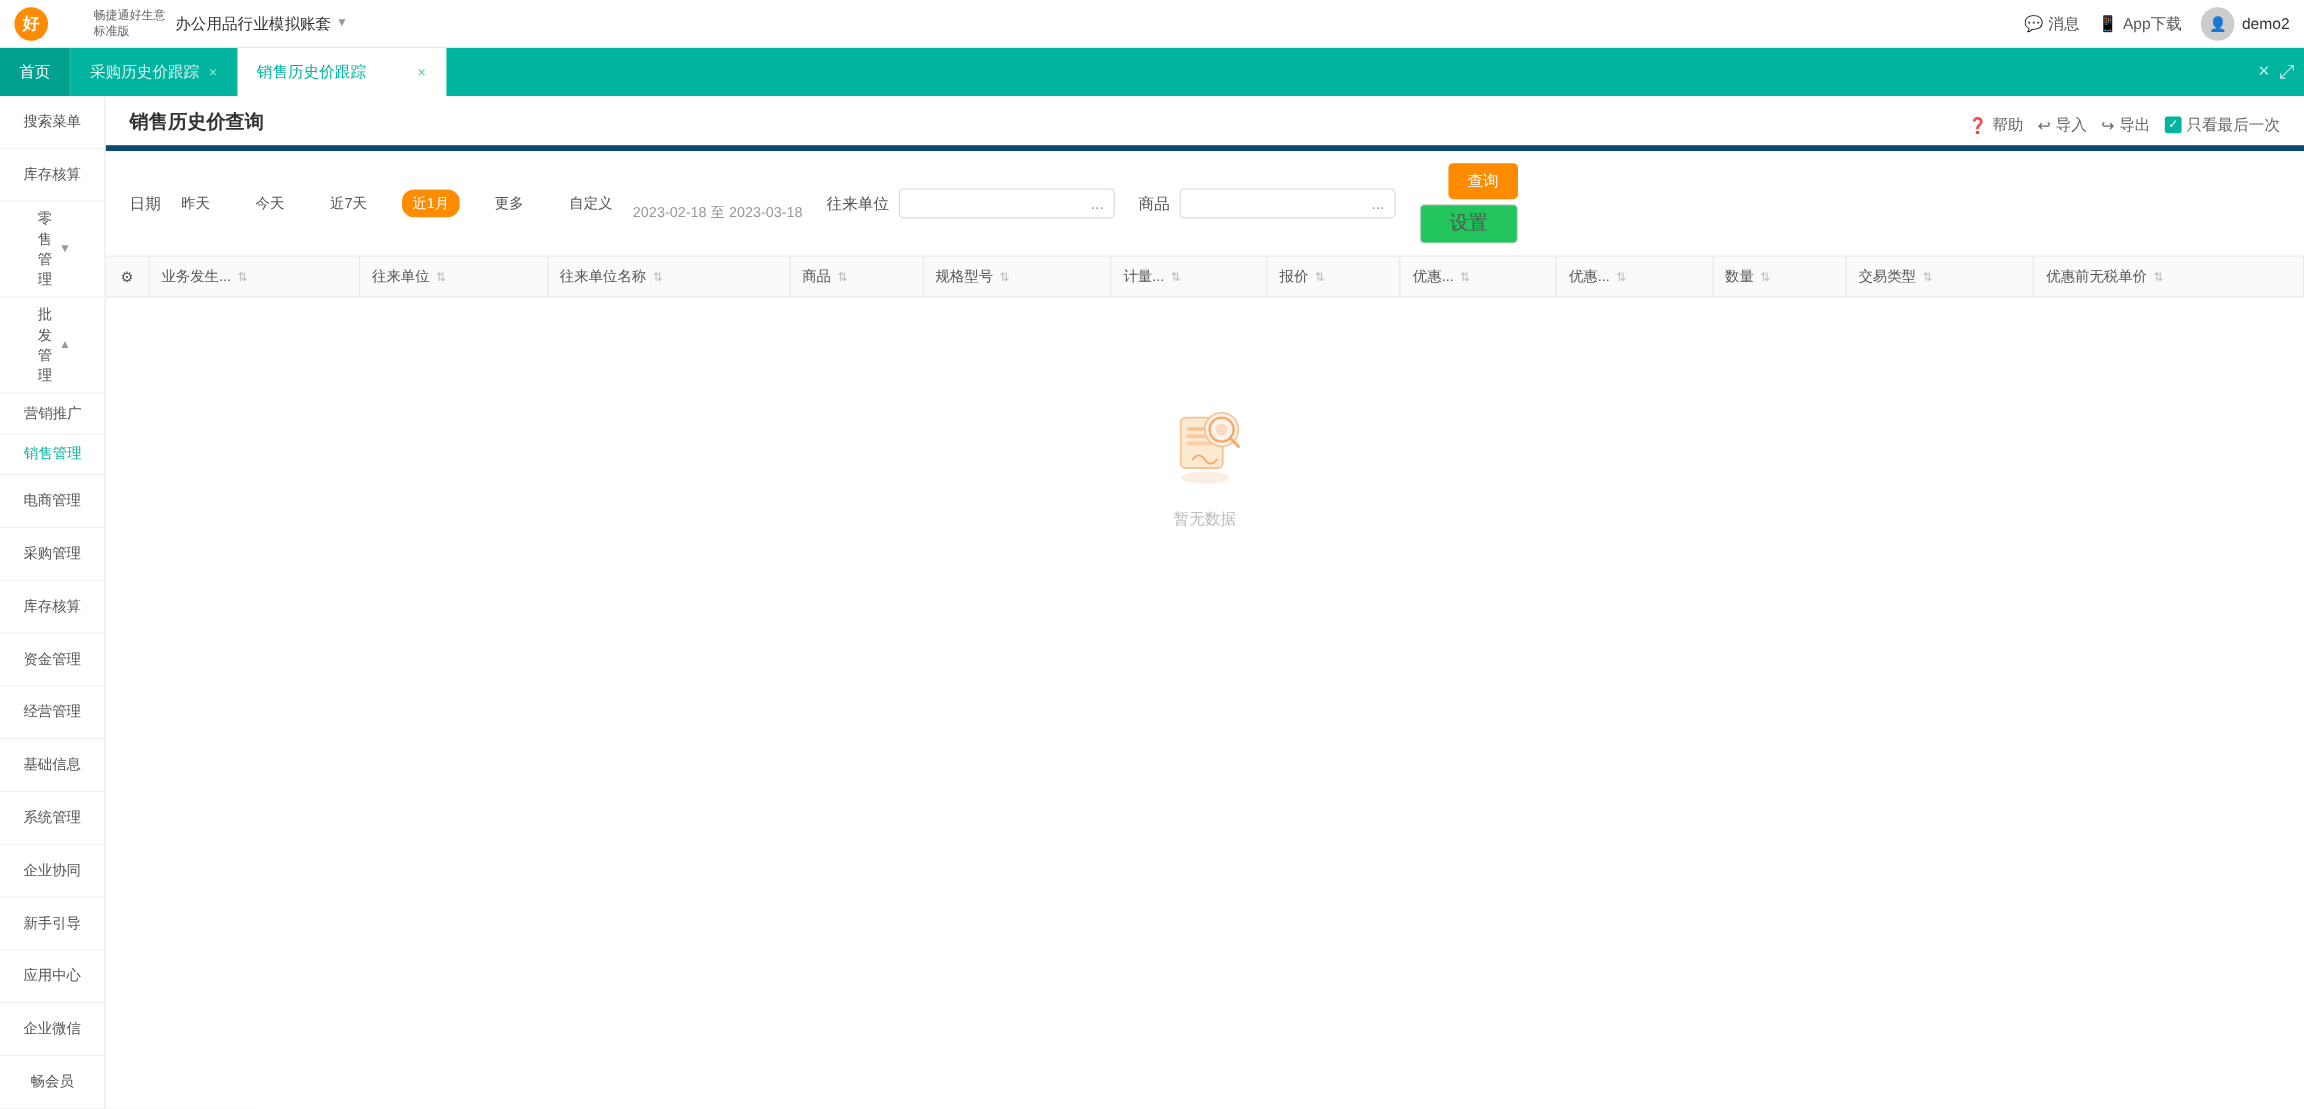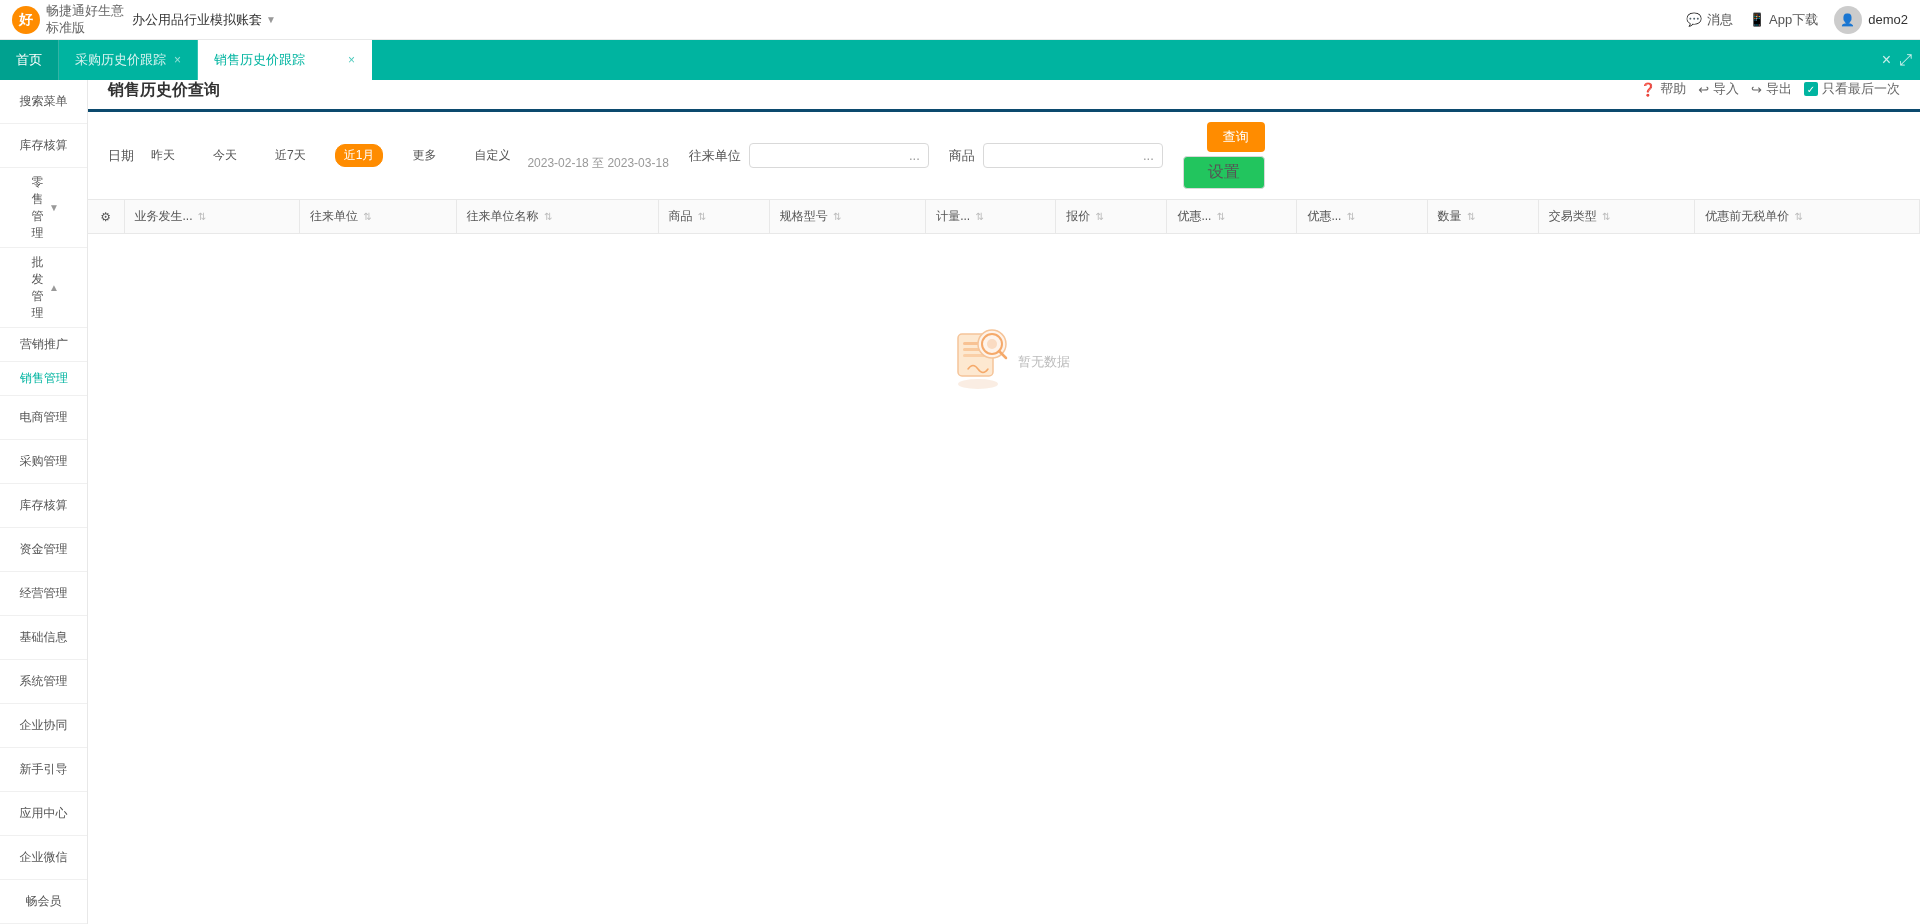--- a/index.html
+++ b/index.html
@@ -12,21 +12,21 @@
       display: flex;
       align-items: center;
       padding: 0 12px;
       border-bottom: 1px solid #e8e8e8;
       justify-content: space-between;
       flex-shrink: 0;
     }
     .top-bar-left { display: flex; align-items: center; gap: 8px; }
     .logo-area { display: flex; align-items: center; gap: 6px; }
     .logo-icon { width: 28px; height: 28px; background: #ff8c00; border-radius: 50%; display: flex; align-items: center; justify-content: center; color: white; font-size: 14px; font-weight: bold; }
-    .logo-text { font-size: 13px; color: #666; line-height: 1.3; }
+    .logo-text { font-size: 10px; color: #666; line-height: 1.3; margin-left: 32px; }
     .app-selector { display: flex; align-items: center; gap: 4px; font-size: 13px; color: #333; cursor: pointer; }
     .app-selector-arrow { color: #999; font-size: 10px; }
     .top-bar-right { display: flex; align-items: center; gap: 16px; }
     .top-bar-btn { display: flex; align-items: center; gap: 4px; color: #555; font-size: 13px; cursor: pointer; }
     .user-area { display: flex; align-items: center; gap: 6px; cursor: pointer; }
     .user-avatar { width: 28px; height: 28px; border-radius: 50%; background: #ccc; overflow: hidden; display: flex; align-items: center; justify-content: center; color: white; font-size: 12px; }
 
     
     .tab-bar {
       height: 40px;
@@ -92,24 +92,24 @@
     .sidebar-item.has-arrow { flex-direction: row; justify-content: space-between; padding: 10px 28px; }
     .sidebar-item-label { font-size: 12px; }
     .sidebar-item-arrow { font-size: 10px; color: #999; }
 
     
     .content-area { flex: 1; display: flex; flex-direction: column; overflow: hidden; background: #f5f5f5; }
 
     
     .page-header {
       background: #fff;
-      padding: 0 20px 8px;
-      border-bottom: 3px solid #0c4a6e;
-      display: flex;
-      align-items: flex-start;
+      padding: 12px 20px 8px;
+      border-bottom: 5px solid #0c4a6e;
+      display: flex;
+      align-items: flex-end;
       justify-content: space-between;
       flex-shrink: 0;
     }
     .page-title { font-size: 16px; font-weight: 600; color: #333; }
     .page-actions { display: flex; align-items: center; gap: 12px; }
     .page-action-btn { display: flex; align-items: center; gap: 4px; color: #666; font-size: 13px; cursor: pointer; }
     .only-last-checkbox { display: flex; align-items: center; gap: 4px; color: #666; font-size: 13px; }
     .checkbox-checked { width: 14px; height: 14px; background: #00b4a0; border-radius: 2px; display: flex; align-items: center; justify-content: center; color: white; font-size: 10px; }
 
     
@@ -183,21 +183,21 @@
       white-space: nowrap;
       font-size: 12px;
       cursor: pointer;
     }
     .th-settings { width: 36px; text-align: center; }
     .sort-icon { color: #bbb; font-size: 10px; margin-left: 2px; }
 
     
     .empty-state {
       display: flex;
-      flex-direction: row;
+      flex-direction: column;
       align-items: center;
       justify-content: center;
       padding: 80px 20px;
       color: #999;
     }
     .empty-icon {
       width: 80px;
       height: 80px;
       margin-bottom: 16px;
     }

